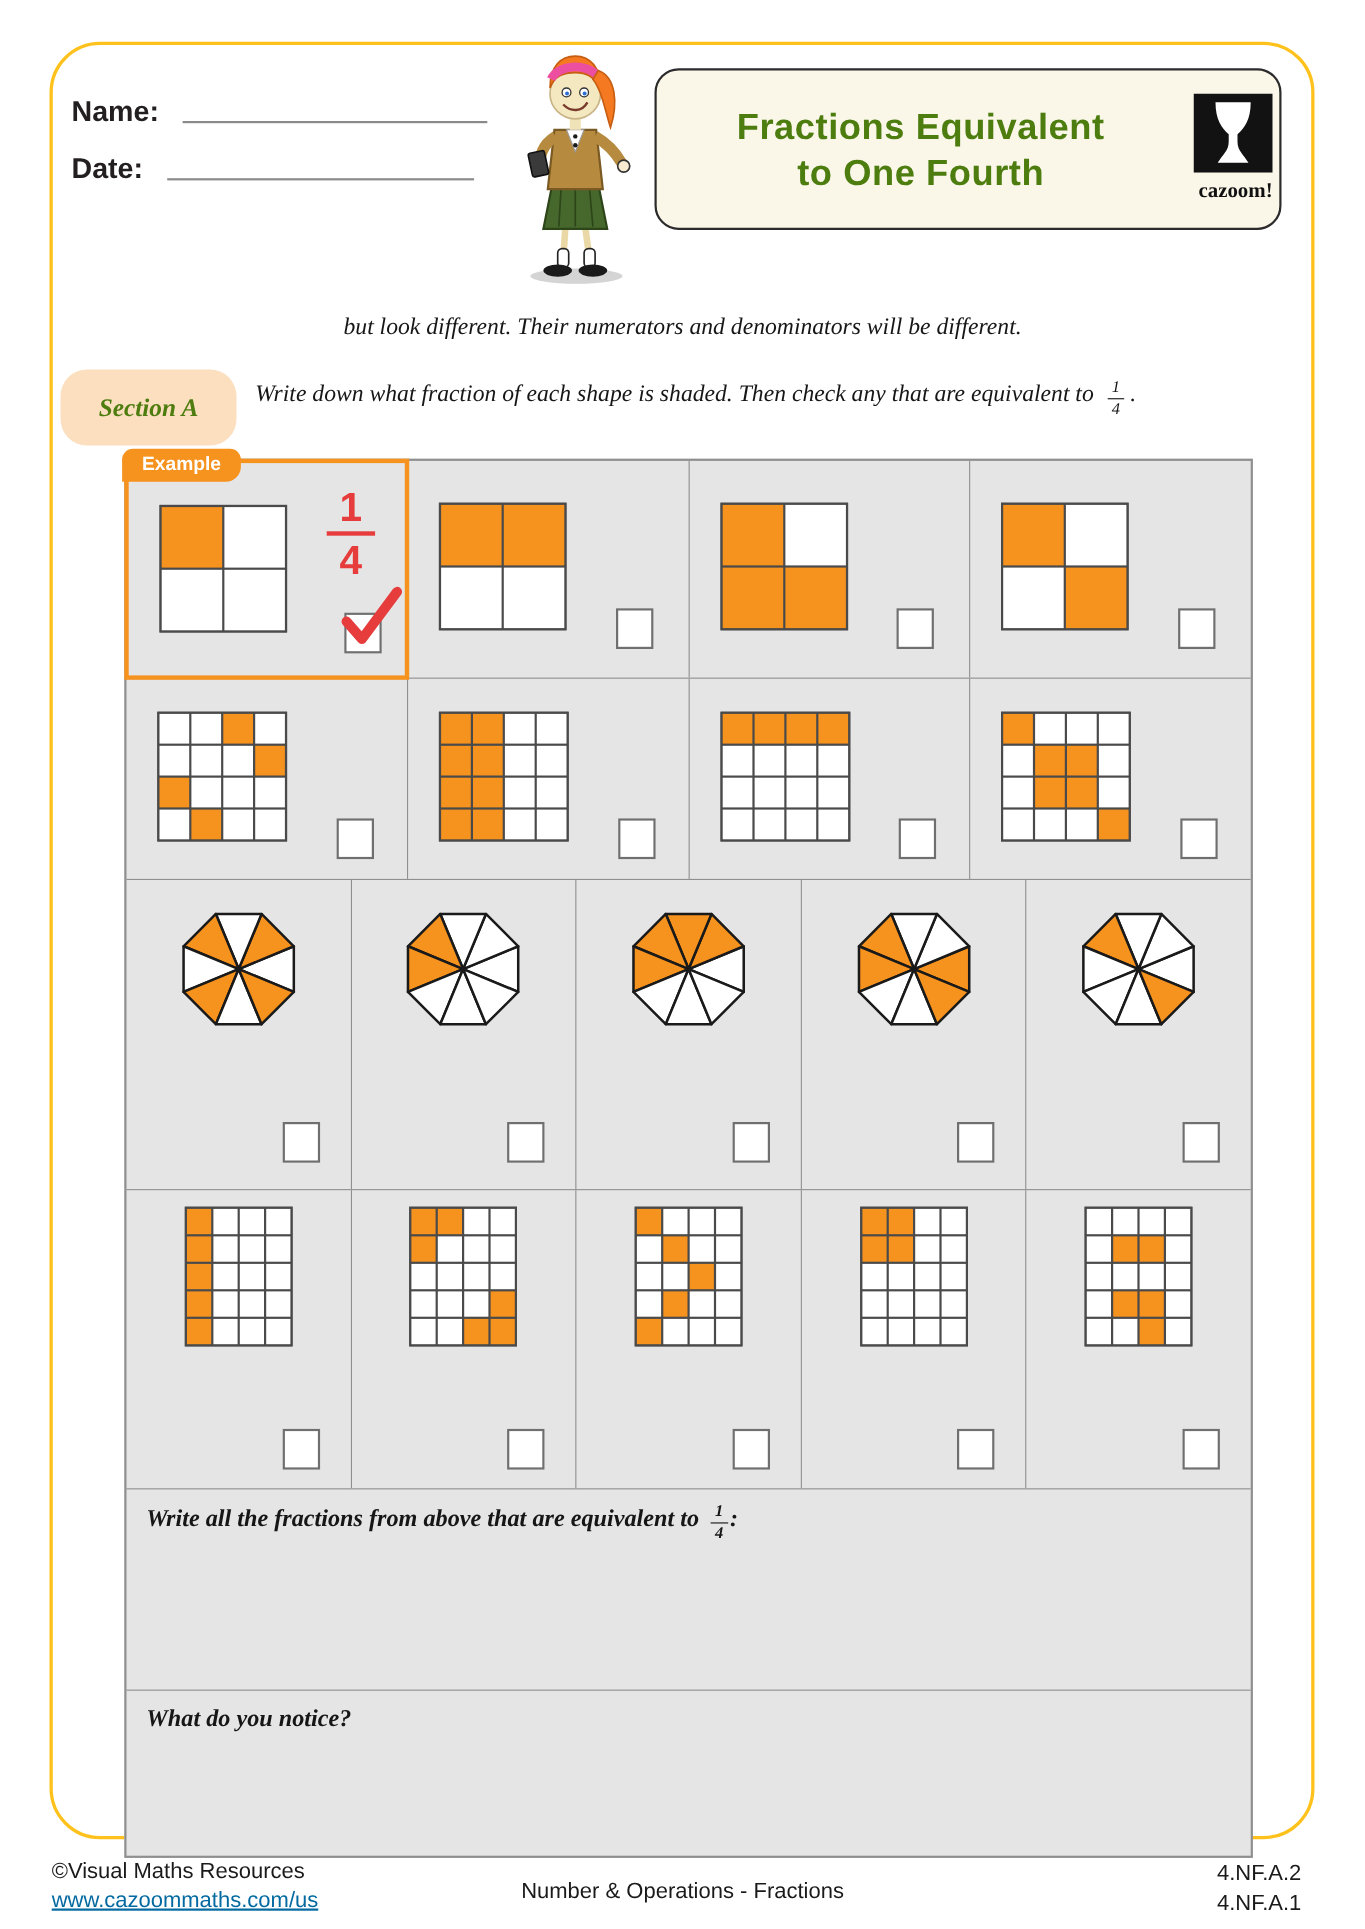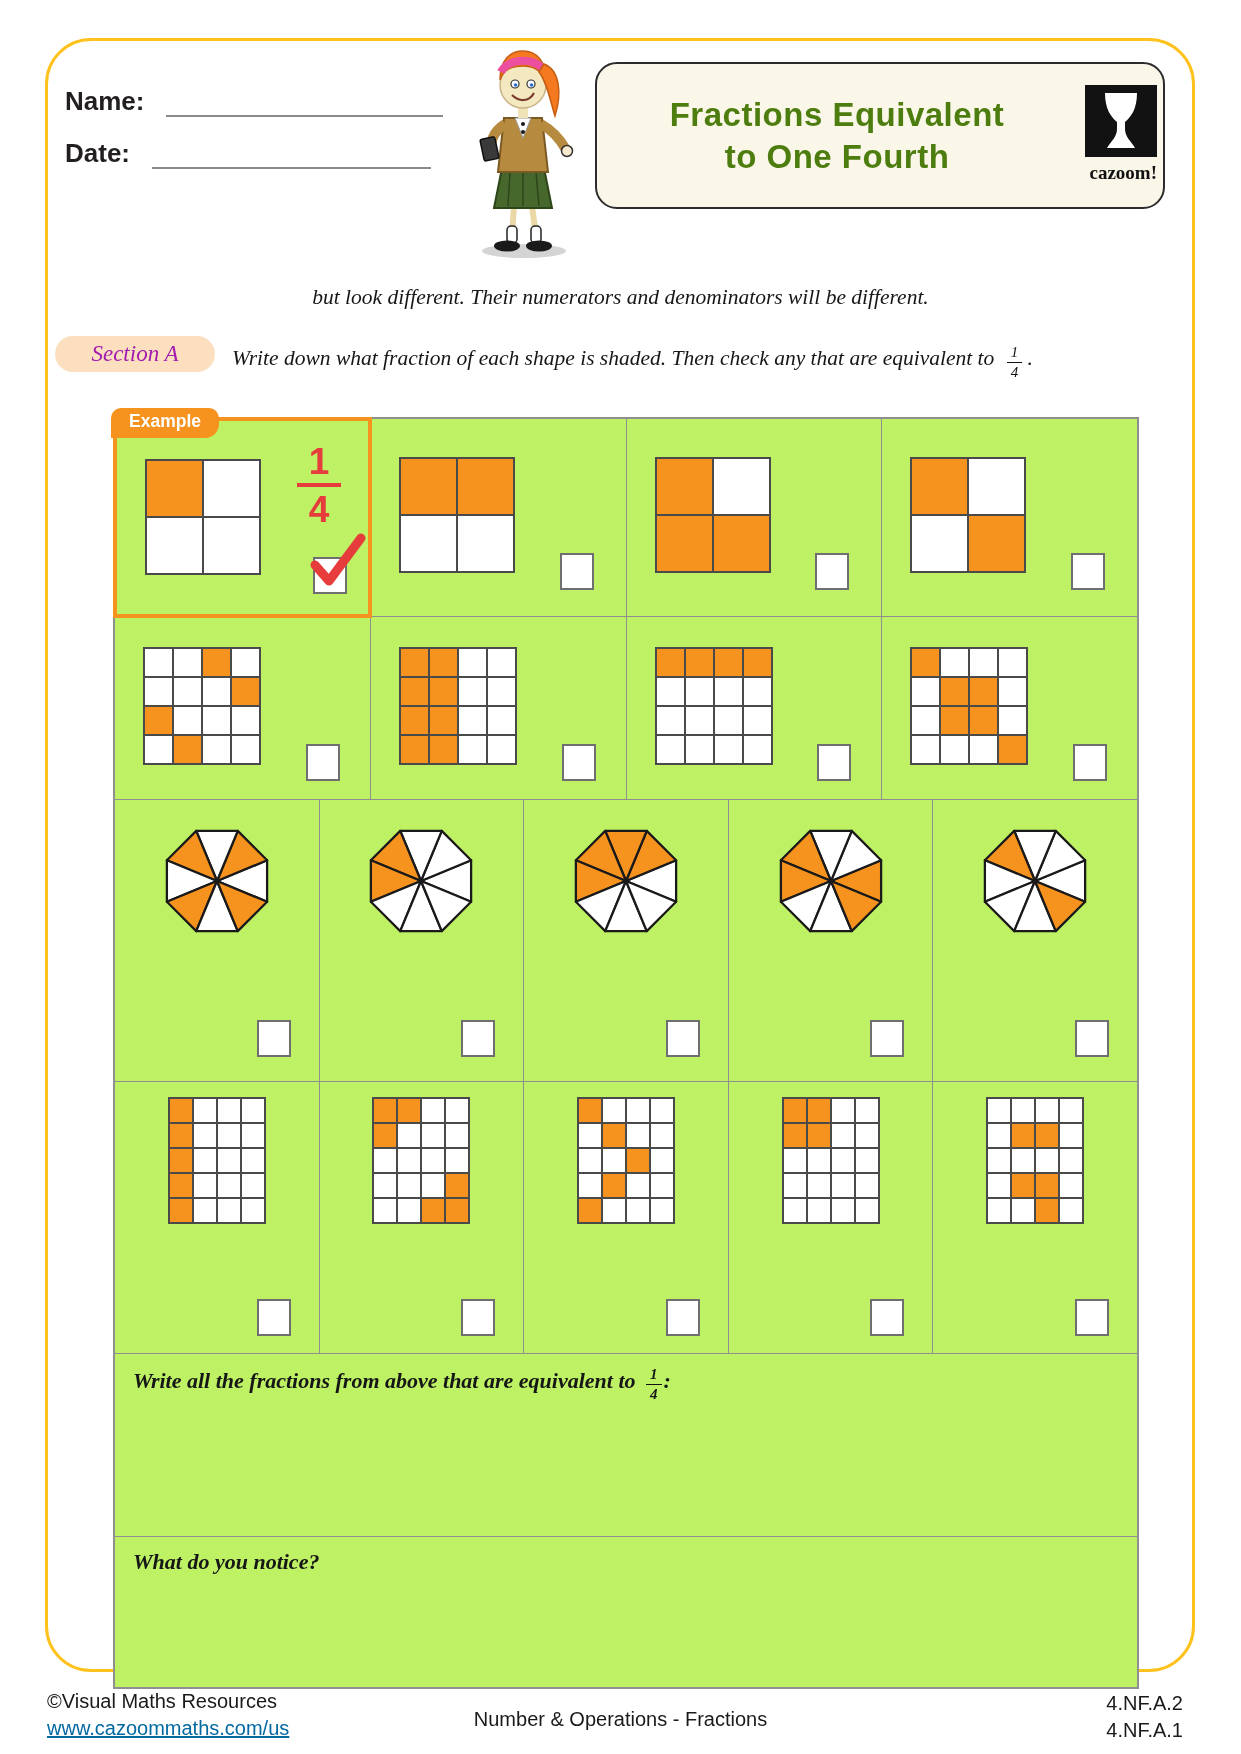--- a/index.html
+++ b/index.html
@@ -12,21 +12,21 @@
   }
   *{margin:0;padding:0;box-sizing:content-box;}
   body{background:#fff;font-family:"Liberation Sans",sans-serif;color:var(--ink);}
   .sheet{position:relative;width:1241px;height:1754px;background:#fff;overflow:hidden;}
 
   
   .frame{position:absolute;left:45px;top:38px;width:1144px;height:1628px;
          border:3.5px solid var(--frame);border-radius:46px;}
 
   
-  .hdr-row{position:absolute;left:65px;display:flex;align-items:flex-end;}
+  .hdr-row{position:absolute;left:65px;display:flex;}
   .hdr-row .lbl{font-size:26px;font-weight:bold;color:var(--ink);}
   .hdr-row .wline{border-bottom:2px solid #8a8a8a;height:24px;margin-left:22px;}
   .name-row{top:86px;}
   .date-row{top:138px;}
   .name-row .wline{width:277px;}
   .date-row .wline{width:279px;}
 
   .girl{position:absolute;left:462px;top:40px;}
 
   .titlebox{position:absolute;left:595px;top:62px;width:566px;height:143px;
@@ -35,34 +35,34 @@
              font-size:33px;font-weight:bold;line-height:1.27;color:#4d7c0f;letter-spacing:0.5px;}
   .logo{position:absolute;right:6px;top:21px;width:74px;text-align:right;}
   .logo-word{font-family:"Liberation Serif",serif;font-weight:bold;font-size:19px;color:#111;margin-top:1px;}
 
   
   .intro{position:absolute;left:80px;right:80px;top:282px;text-align:center;
          font-family:"Liberation Serif",serif;font-style:italic;font-size:21.5px;
          line-height:1.42;color:#161616;}
 
   
-  .pill{position:absolute;left:55px;top:336px;width:160px;height:36px;background:#FBDFBF;
+  .pill{position:absolute;left:55px;top:336px;width:160px;height:69px;background:#FBDFBF;
         border-radius:24px;display:flex;align-items:center;justify-content:center;
-        font-family:"Liberation Serif",serif;font-style:italic;font-weight:normal;font-size:23px;color:#a21caf;}
+        font-family:"Liberation Serif",serif;font-style:italic;font-weight:bold;font-size:23px;color:#4d7c0f;}
   .instr{position:absolute;left:232px;top:344px;width:930px;
          font-family:"Liberation Serif",serif;font-style:italic;font-size:21.5px;color:#161616;}
 
   .ifrac{display:inline-block;vertical-align:-12px;text-align:center;
          font-size:15px;line-height:1.15;margin-left:7px;}
   .ifrac .fn{display:block;padding:0 4px 1px;border-bottom:1.5px solid #111;}
   .ifrac .fd{display:block;padding-top:1px;}
   .qfrac{font-weight:bold;margin-left:5px;margin-right:2px;vertical-align:-11px;}
 
   
-  .wtable{position:absolute;left:113px;top:417px;width:1022px;border:2px solid var(--tline);background:#bef264;}
+  .wtable{position:absolute;left:113px;top:417px;width:1022px;border:2px solid var(--tline);background:#e5e5e5;}
   .trow{display:flex;position:relative;}
   .trow + .trow, .qbox{border-top:1.5px solid var(--tline);}
   .row1{height:197px;}
   .row2{height:182px;}
   .row3{height:281px;}
   .row4{height:271px;}
   .wcell{position:relative;flex:1 1 0;}
   .wcell + .wcell{border-left:1.5px solid var(--tline);}
 
   .row1{--cw:55px;--ch:55px;}

